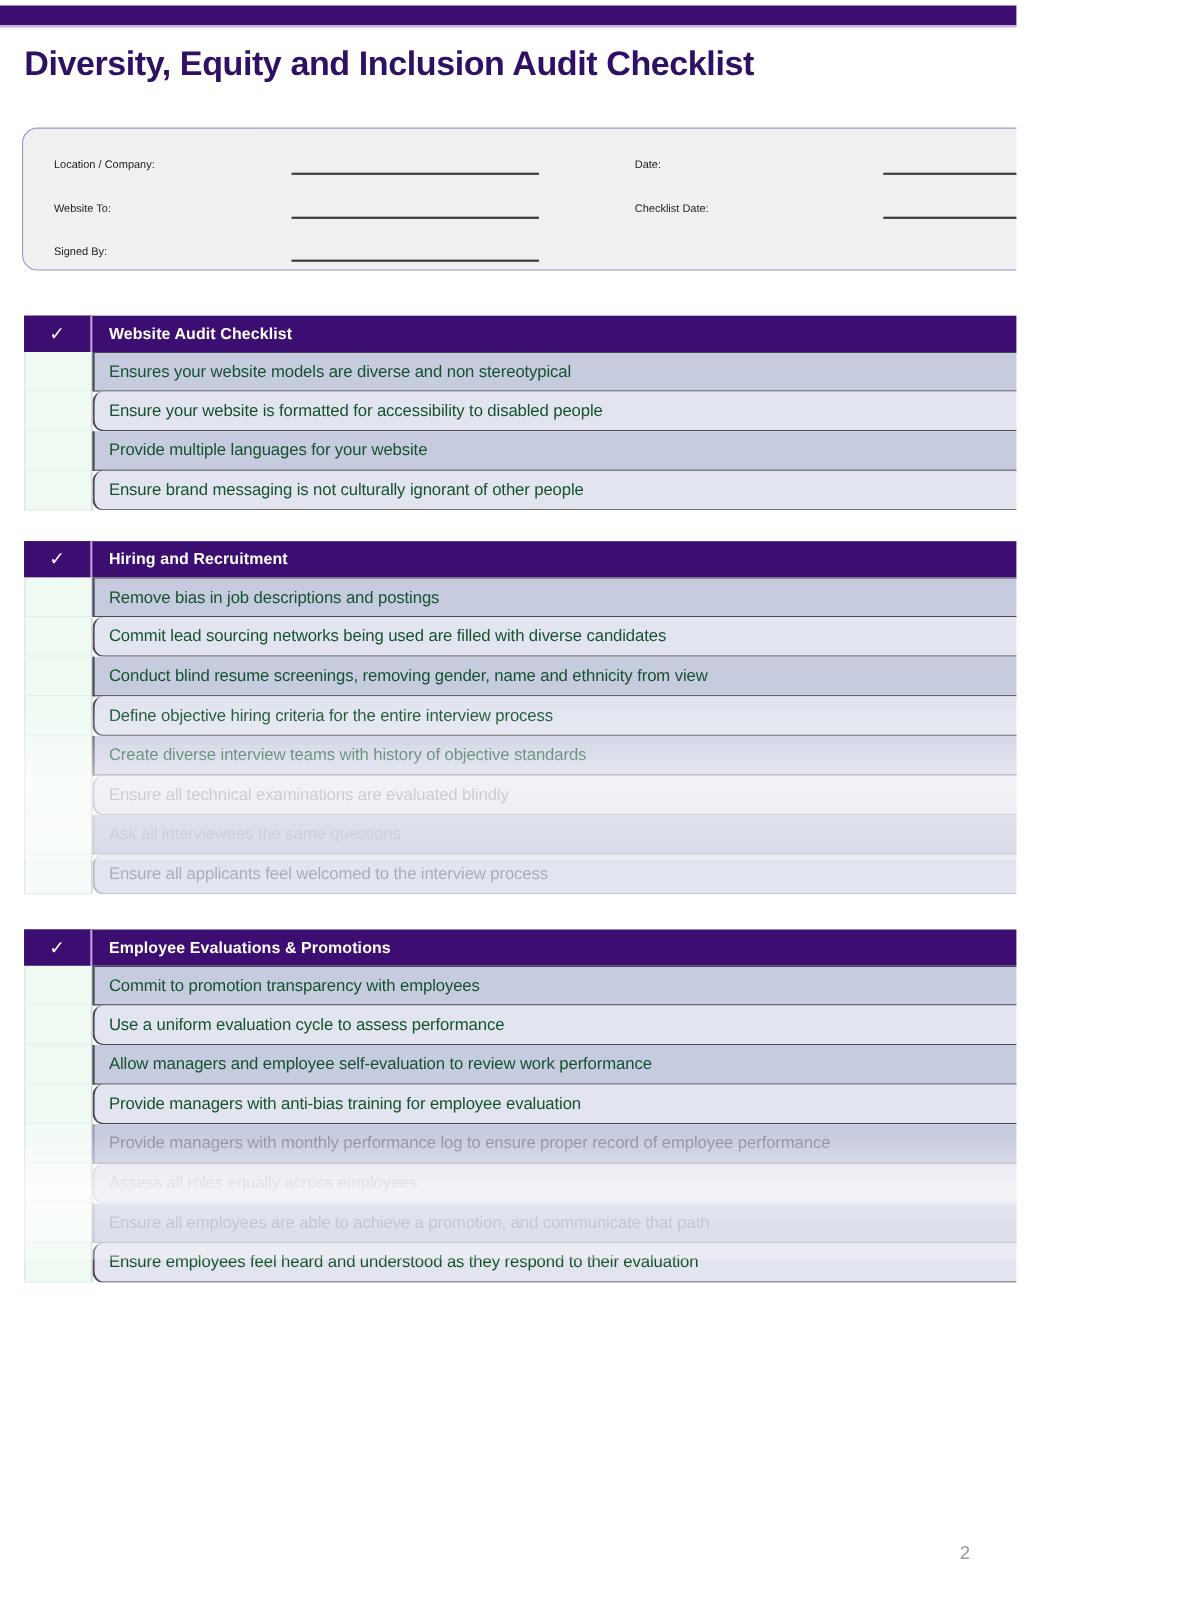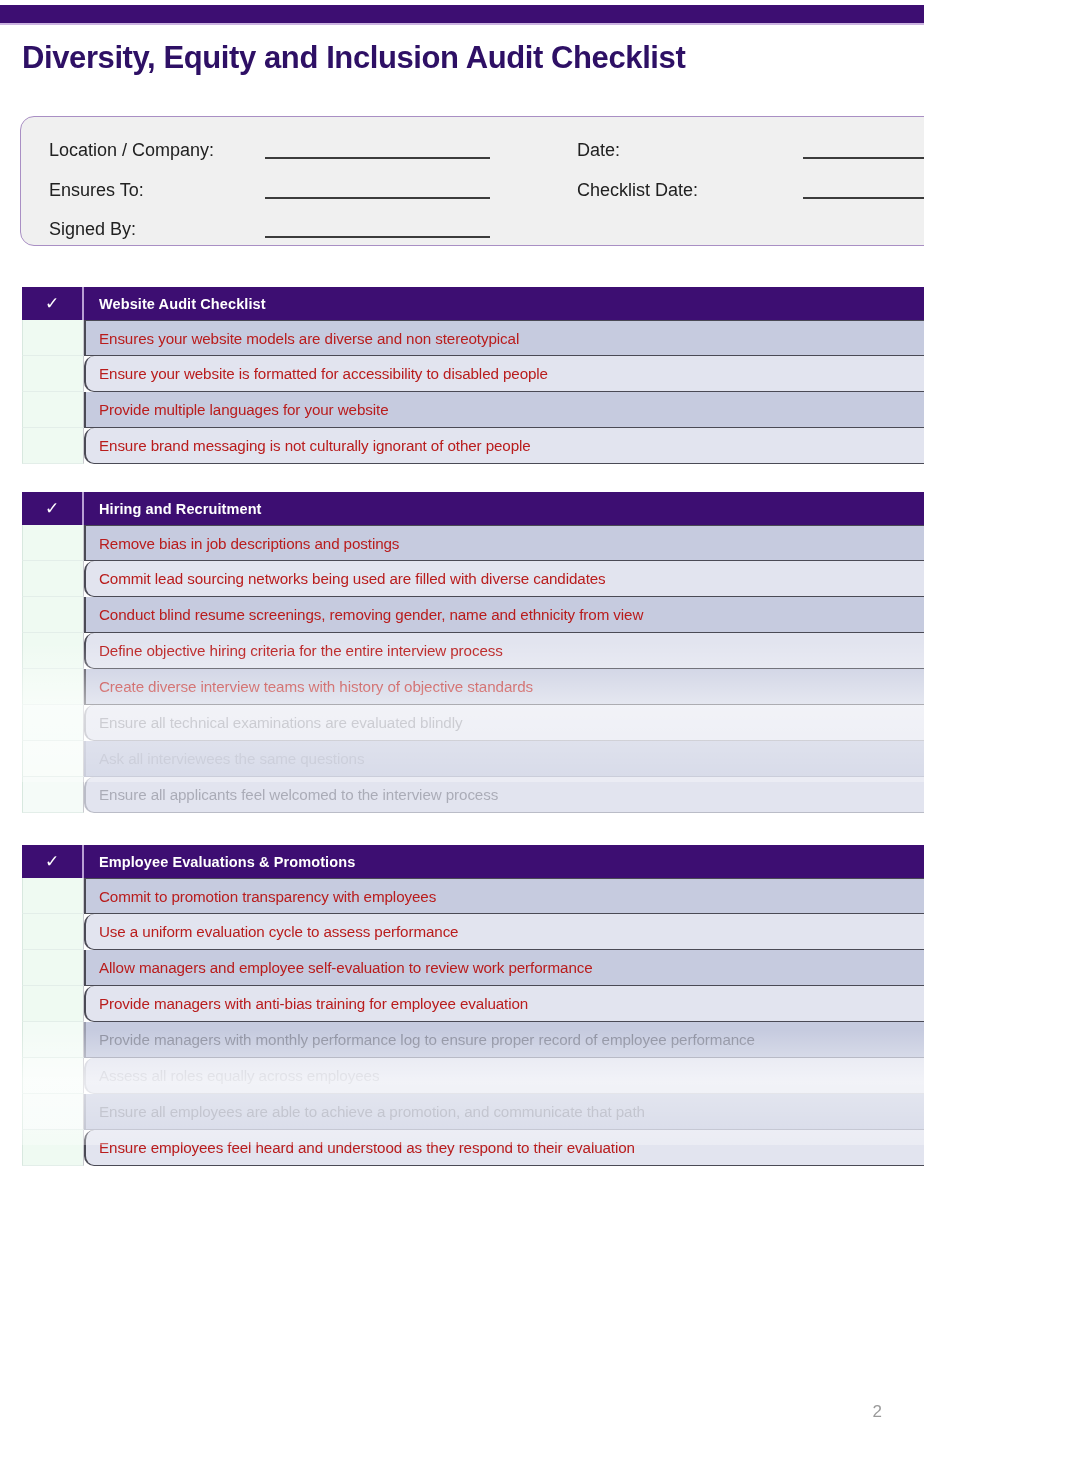--- a/index.html
+++ b/index.html
@@ -62,21 +62,21 @@
     border: 1.6px solid #a98fc4;
     border-radius: 14px;
   }
   .info-row {
     position: absolute;
     height: 30px;
     display: flex;
     align-items: center;
   }
   .info-label {
-    font-size: 18px;
+    font-size: 10px;
     color: #212121;
     white-space: nowrap;
   }
   .info-line {
     height: 0;
     border-bottom: 2.1px solid #3c3c3c;
   }
   .r1 { top: 18px; }
   .r2 { top: 58px; }
   .r3 { top: 97px; }
@@ -133,21 +133,21 @@
     border-left: 1px solid #d8e8df;
     border-right: 1px solid #c9c9cf;
     border-bottom: 1px solid #e3eee9;
   }
   .row .txt {
     flex: 1;
     display: flex;
     align-items: center;
     padding-left: 13px;
     font-size: 15.2px;
-    color: #b91c1c;
+    color: #14532d;
     border-left: 2px solid #4a4a55;
     border-right: 2px solid #4a4a55;
     border-bottom: 1.6px solid #4a4a55;
     letter-spacing: -0.1px;
   }
   .row:first-of-type .txt { border-top: 1.6px solid #4a4a55; }
   .row.dark  .txt { background: #c6cbdf; }
   .row.light .txt { background: #e2e4ef; border-radius: 10px; }
 
   
@@ -195,21 +195,21 @@
   </div>
 
   <div class="info-box">
 
     <div class="info-row r1 col-left">
       <span class="info-label">Location / Company:</span>
       <span class="info-line line-loc"></span>
     </div>
 
     <div class="info-row r2 col-left">
-      <span class="info-label">Ensures To:</span>
+      <span class="info-label">Website To:</span>
       <span class="info-line line-asg"></span>
     </div>
 
     <div class="info-row r3 col-left">
       <span class="info-label">Signed By:</span>
       <span class="info-line line-sgn"></span>
     </div>
 
     <div class="info-row r1 col-right">
       <span class="info-label">Date:</span>

